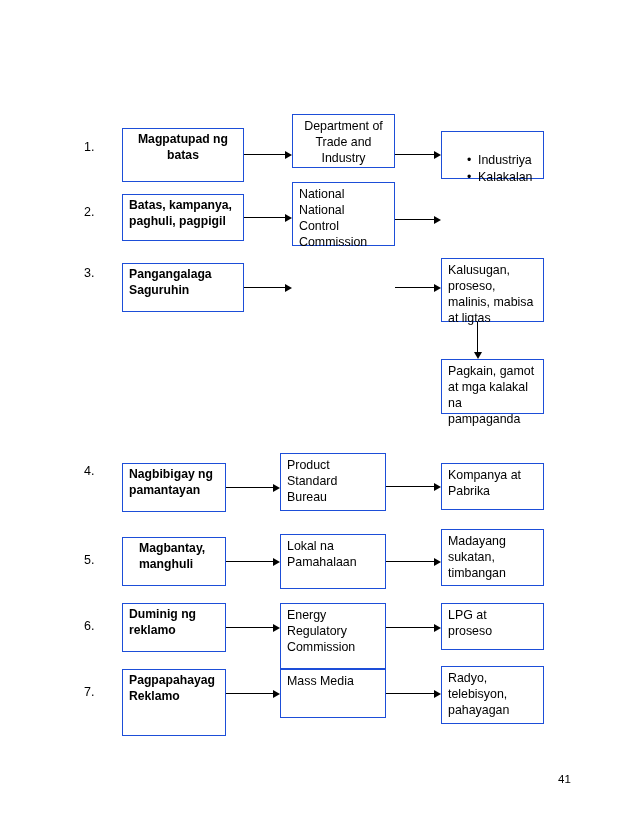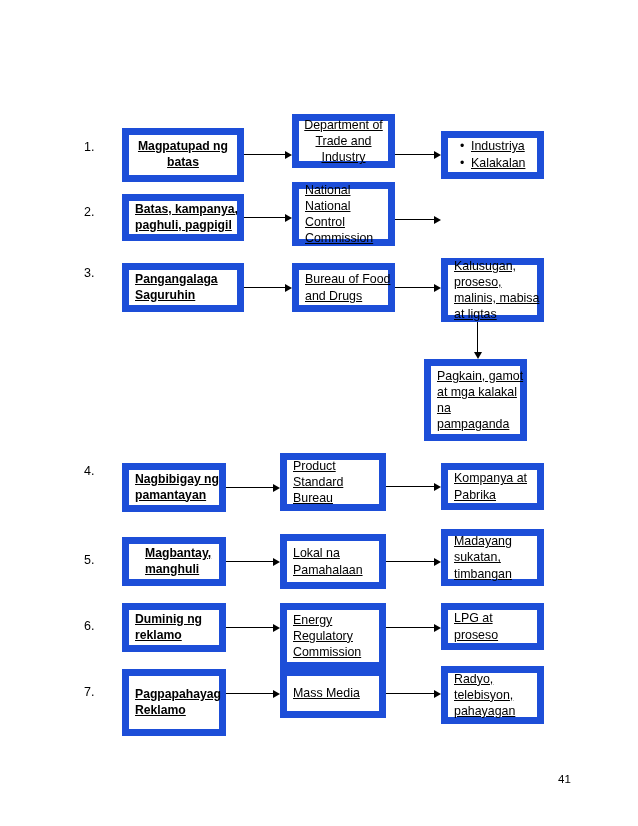--- a/index.html
+++ b/index.html
@@ -14,45 +14,43 @@
   #page {
     position: relative;
     width: 638px;
     height: 826px;
     background: #ffffff;
     overflow: hidden;
   }
   .node {
     position: absolute;
     box-sizing: border-box;
-    border: 7px solid #1d4ed8;
+    border: 1px solid #1d4ed8;
     background: #ffffff;
     display: flex;
     flex-direction: column;
-    justify-content: center;
     font-size: 12.4px;
     line-height: 1.3;
     padding: 3px 6px;
-    text-decoration: underline;
   }
   .node.bold {
     font-weight: bold;
     font-size: 12.2px;
   }
   .node.center {
     text-align: center;
     align-items: center;
   }
   .node.left {
     text-align: left;
     align-items: flex-start;
   }
   .node .ln { display: block; white-space: nowrap; }
   .bullets {
-    margin: 4px;
+    margin: 17px;
     padding: 0 0 0 13px;
     list-style: none;
   }
   .bullets li {
     position: relative;
     white-space: nowrap;
     line-height: 1.35;
   }
   .bullets li::before {
     content: "\2022";
@@ -163,39 +161,35 @@
 
   <div class="num" style="left:84px; top:266px;">3.</div>
   <div class="node bold left" style="left:122px; top:263px; width:122px; height:49px;">
     <span class="ln">Pangangalaga</span>
     <span class="ln">Saguruhin</span>
   </div>
   <div class="arrow-h" style="left:244px; top:283px; width:48px;">
     <div class="shaft" style="width:41px;"></div>
       <div class="head" style="left:41px;"></div>
   </div>
-  <div class="node left" style="left:292px; top:263px; width:103px; height:49px;">
-    <span class="ln">Bureau of Food</span>
-    <span class="ln">and Drugs</span>
-  </div>
   <div class="arrow-h" style="left:395px; top:283px; width:46px;">
     <div class="shaft" style="width:39px;"></div>
       <div class="head" style="left:39px;"></div>
   </div>
   <div class="node left" style="left:441px; top:258px; width:103px; height:64px;">
     <span class="ln">Kalusugan,</span>
     <span class="ln">proseso,</span>
     <span class="ln">malinis, mabisa</span>
     <span class="ln">at ligtas</span>
   </div>
   <div class="arrow-v" style="left:473px; top:322px; height:37px;">
     <div class="shaft" style="height:30px;"></div>
       <div class="head" style="top:30px;"></div>
   </div>
-  <div class="node left" style="left:424px; top:359px; width:103px; height:82px;">
+  <div class="node left" style="left:441px; top:359px; width:103px; height:55px;">
     <span class="ln">Pagkain, gamot</span>
     <span class="ln">at mga kalakal</span>
     <span class="ln">na</span>
     <span class="ln">pampaganda</span>
   </div>
 
   <div class="num" style="left:84px; top:464px;">4.</div>
   <div class="node bold left" style="left:122px; top:463px; width:104px; height:49px;">
     <span class="ln">Nagbibigay ng</span>
     <span class="ln">pamantayan</span>

